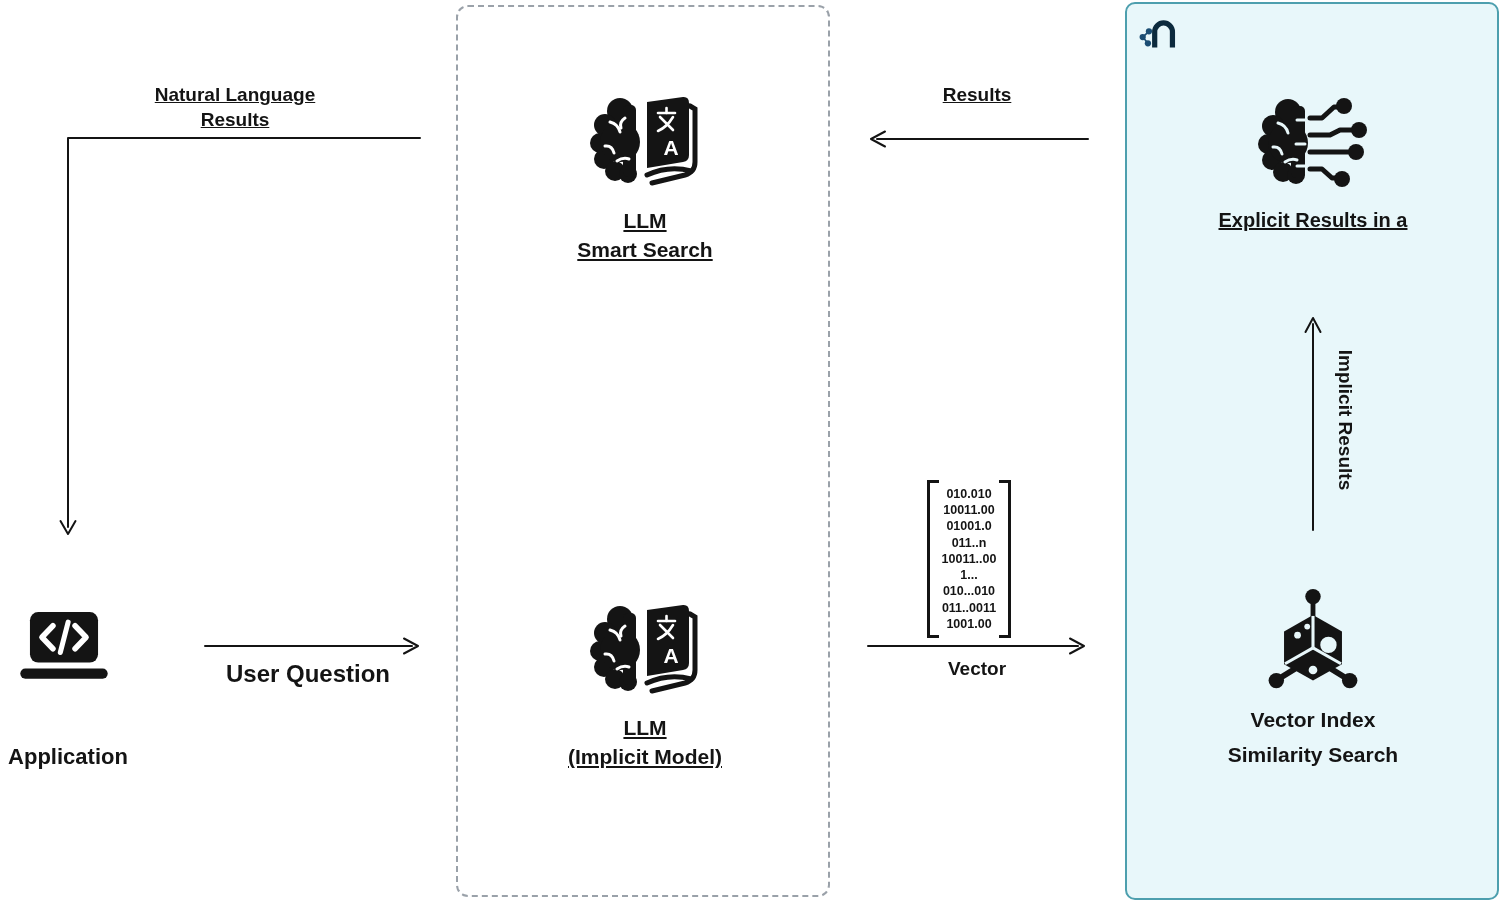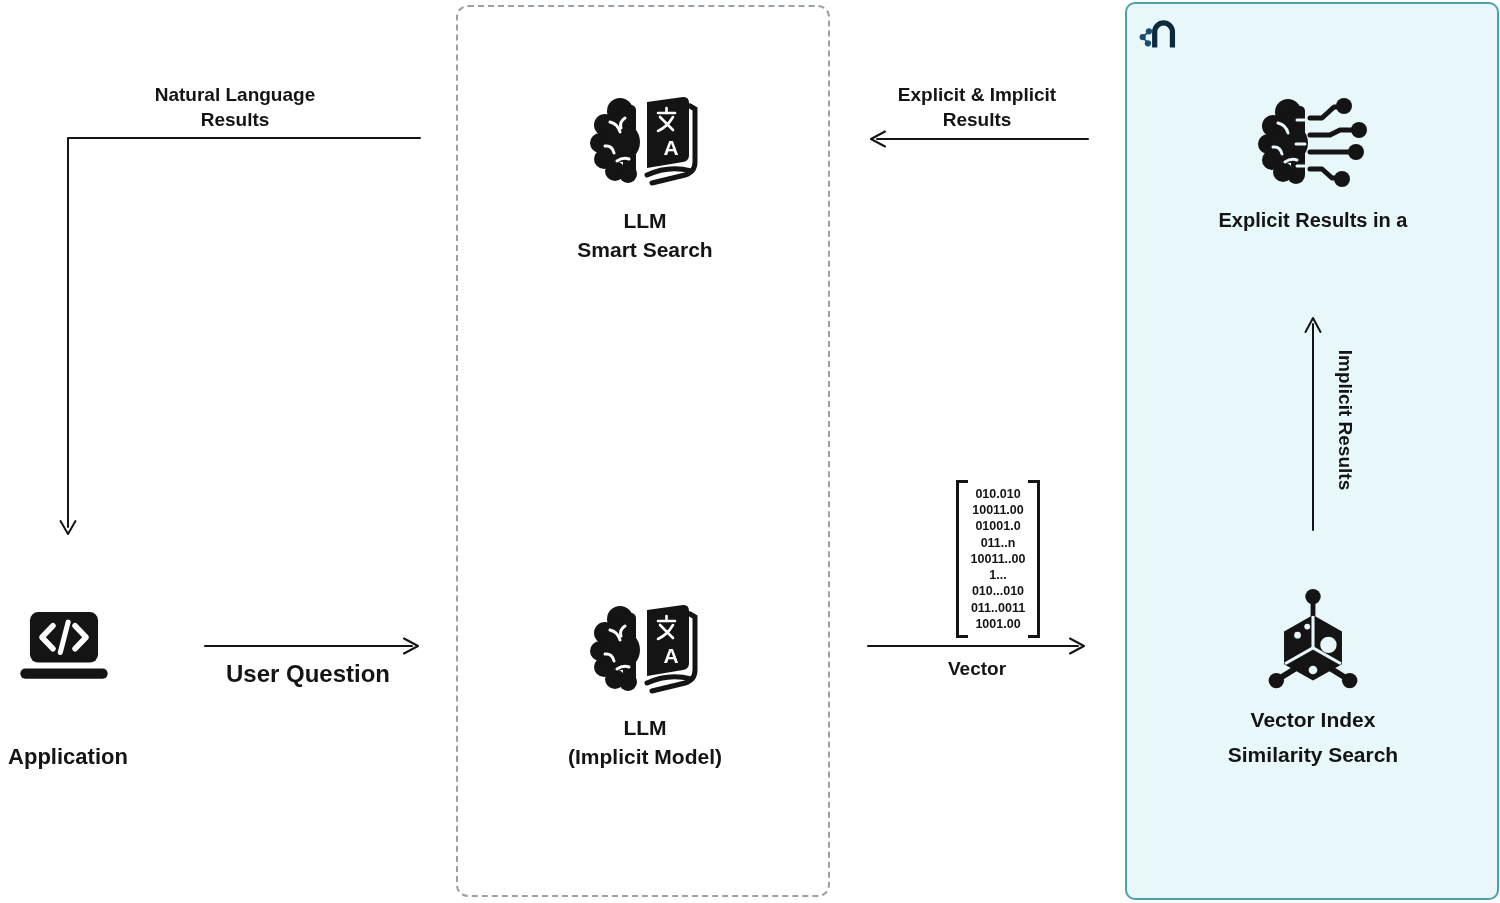--- a/index.html
+++ b/index.html
@@ -1,27 +1,27 @@
 <!DOCTYPE html>
 <html><head>
 <meta charset="utf-8">
 <style>
   html,body{margin:0;padding:0;background:#ffffff;}
   body{font-family:"Liberation Sans",sans-serif;color:#141414;}
   .canvas{position:relative;width:1500px;height:903px;background:#ffffff;overflow:hidden;}
   .abs{position:absolute;}
   .lbl{font-weight:700;color:#141414;text-align:center;}
-  .lbl .line{display:block;}
+  .lbl .line{display:block;text-decoration:underline;}
   
   .llm-box{left:456px;top:5px;width:370px;height:888px;border:2px dashed #9aa1a9;border-radius:12px;background:#ffffff;}
   .neo-box{left:1125px;top:2px;width:370px;height:894px;background:#e8f7fa;border:2px solid #4d9fae;border-radius:10px;}
   
   svg.connectors{left:0;top:0;pointer-events:none;}
   
-  .matrix{left:956px;top:480px;width:84px;height:158px;display:flex;align-items:stretch;}
+  .matrix{left:927px;top:480px;width:84px;height:158px;display:flex;align-items:stretch;}
   .bracket{width:9px;flex:0 0 9px;}
   .bracket.l{border-left:3px solid #141414;border-top:3px solid #141414;border-bottom:3px solid #141414;}
   .bracket.r{border-right:3px solid #141414;border-top:3px solid #141414;border-bottom:3px solid #141414;}
   .matrix .rows{flex:1;display:flex;flex-direction:column;justify-content:center;font-weight:700;font-size:12.5px;line-height:16.2px;text-align:center;white-space:nowrap;}
   
   .nlr{left:85px;top:82px;width:300px;font-size:19px;line-height:25px;}
   .app{left:0px;top:744px;width:136px;font-size:22px;}
   .uq{left:208px;top:660px;width:200px;font-size:24px;}
   .llm-top{left:495px;top:206px;width:300px;font-size:21px;line-height:29px;}
   .llm-bot{left:495px;top:713px;width:300px;font-size:21px;line-height:29px;}
@@ -145,21 +145,20 @@
       </g>
       <text x="81" y="61" font-size="21" font-weight="bold" fill="#ffffff" text-anchor="middle" font-family="'Liberation Sans',sans-serif">A</text>
     </svg>
   </div>
   <div class="abs lbl llm-bot">
     <span class="line">LLM</span>
     <span class="line">(Implicit Model)</span>
   </div>
 
   <div class="abs lbl eir">
-    <span class="line">Explicit &amp; Implicit</span>
     <span class="line">Results</span>
   </div>
 
   <div class="abs matrix">
     <div class="bracket l"></div>
     <div class="rows">
       <span>010.010</span>
       <span>10011.00</span>
       <span>01001.0</span>
       <span>011..n</span>

